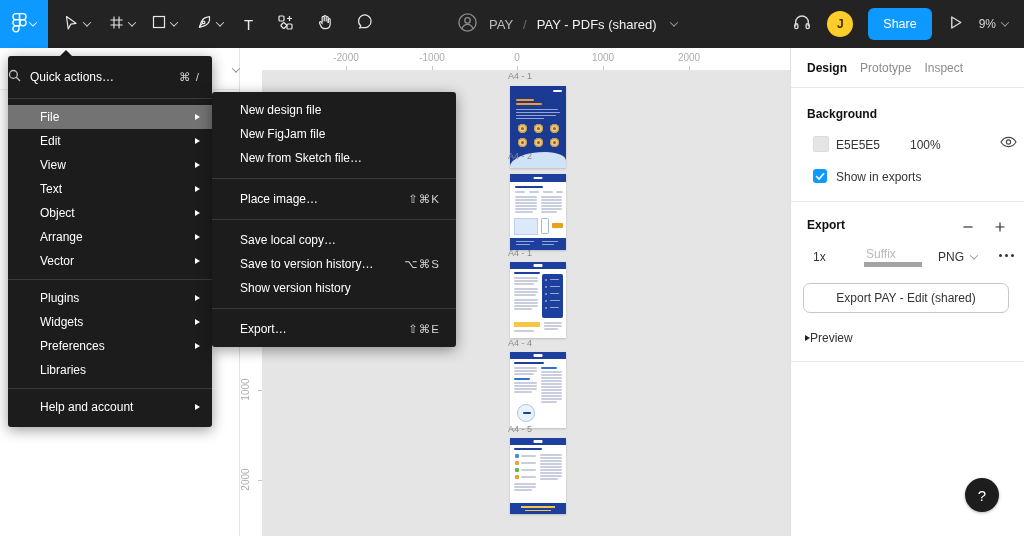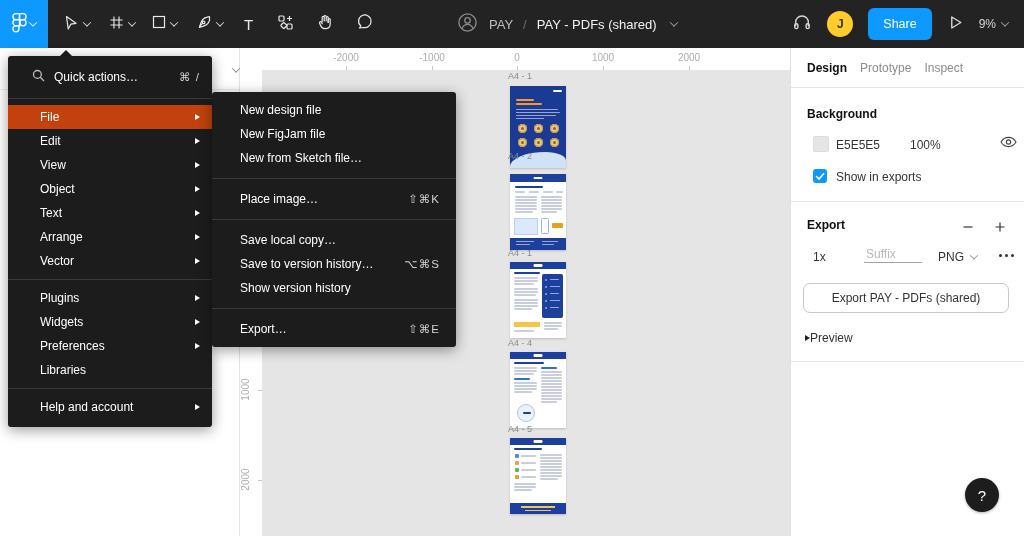--- a/index.html
+++ b/index.html
@@ -73,37 +73,37 @@
   .right-panel { position:absolute; left:790px; top:48px; width:234px; bottom:0; background:#fff; border-left:1px solid #e0e0e0; z-index:2; font-size:12px; color:#333; }
   .rp-tabs { position:absolute; top:0; left:0; right:0; height:40px; display:flex; align-items:center; gap:13px; padding-left:16px; border-bottom:1px solid #e6e6e6; }
   .rp-tab { color:#8c8c8c; cursor:pointer; }
   .rp-tab.active { color:#111; font-weight:700; }
   .rp-h { position:absolute; left:16px; font-weight:700; color:#111; }
   .swatch { position:absolute; left:13px; top:-2px; width:16px; height:16px; background:#e5e5e5; border:1px solid #ddd; border-radius:2px; cursor:pointer; }
   .rp-row { position:absolute; left:0; right:0; height:16px;margin-left:9px; }
   .rp-div { position:absolute; left:0; right:0; height:1px; background:#e8e8e8; }
   .checkbox { position:absolute; left:13px; top:-1px; width:14px; height:14px; background:#0d99ff; border-radius:3px; display:flex; align-items:center; justify-content:center; cursor:pointer; }
   .icon-btn { position:absolute; top:-2px; cursor:pointer; }
-  .suffix-input { position:absolute; left:64px; top:-4px; width:58px; border:none; border-bottom:1px solid #a3a3a3; font-size:12px; font-family:inherit; color:#333; padding:1px 2px; outline:none; }
+  .suffix-input { position:absolute; left:64px; top:-4px; width:58px; border:none; border-bottom:5px solid #a3a3a3; font-size:12px; font-family:inherit; color:#333; padding:1px 2px; outline:none; }
   .suffix-input::placeholder { color:#b8b8b8; }
   .fmt { position:absolute; left:138px; display:flex; align-items:center; gap:7px; cursor:pointer; }
   .fmt .chev { color:#9a9a9a; }
   .dots { position:absolute; left:199px; top:4px; display:flex; gap:3px; cursor:pointer; }
   .dots span { width:3px; height:3px; border-radius:50%; background:#333; }
   .export-btn { position:absolute; left:12px; top:235px; width:206px; height:30px; border:1px solid #c7c7c7; border-radius:7px; background:#fff; font-size:12px; font-family:inherit; color:#333; cursor:pointer; }
   .preview-row { position:absolute; left:14px; top:283px; display:flex; align-items:center; cursor:pointer; }
   .tri-r { width:0; height:0; border-left:5px solid #222; border-top:3.5px solid transparent; border-bottom:3.5px solid transparent; }
   .help-btn { position:absolute; left:965px; top:478px; width:34px; height:34px; border-radius:50%; background:#1d1d1d; color:#fff; font-size:15px; display:flex; align-items:center; justify-content:center; cursor:pointer; z-index:10; box-shadow:0 1px 3px rgba(0,0,0,.3); }
 
   
   .menu { position:absolute; left:8px; top:56px; width:204px; background:#1c1c1c; border-radius:3px; box-shadow:0 3px 14px rgba(0,0,0,.4); z-index:100; padding:6px 0 8px; color:#fff; }
   .menu-notch { position:absolute; left:60px; top:50px; width:0; height:0; border-left:6px solid transparent; border-right:6px solid transparent; border-bottom:6px solid #1c1c1c; z-index:100; }
   .mrow { height:24px; display:flex; align-items:center; padding:0 12px 0 32px; font-size:12px; cursor:pointer; }
-  .mrow.quick { height:30px; padding-left:24px; gap:9px; }
-  .mrow.hl { background:#c2410c;justify-content:space-between; }
+  .mrow.quick { height:30px; padding-left:0; gap:9px; }
+  .mrow.hl { background:#737373;justify-content:space-between; }
   .mdiv { height:1px; background:rgba(255,255,255,.13); margin:6px 0; }
   .sp { flex:1; }
   .short { color:#d2d2d2; font-size:11.5px; letter-spacing:1px; }
   .marrow { width:0; height:0; border-left:5px solid #fff; border-top:3.5px solid transparent; border-bottom:3.5px solid transparent; }
   .submenu { position:absolute; left:212px; top:92px; width:244px; background:#1c1c1c; border-radius:3px; box-shadow:0 3px 14px rgba(0,0,0,.4); z-index:101; padding:6px 0; color:#fff; }
   .submenu .mrow { padding:0 16px 0 28px; }
   .submenu .mdiv { margin:8px 0; }
 </style>
 </head>
 <body>
@@ -424,21 +424,21 @@
         <span>PNG</span>
         <span class="chev"></span>
       </span>
       <span class="dots">
           <span></span>
           <span></span>
           <span></span>
         </span>
     </div>
 
-    <button class="export-btn">Export PAY - PDFs (shared)</button>
+    <button class="export-btn">Export PAY - Edit (shared)</button>
 
     <div class="preview-row">
       <span class="tri-r"></span>
       <span>Preview</span>
     </div>
     <div class="rp-div" style="top:313px"></div>
   </div>
 
   <div class="help-btn">?</div>
 
@@ -463,30 +463,30 @@
         <span>Edit</span>
         <span class="sp"></span>
         <span class="marrow"></span>
       </div>
     <div class="mrow">
         <span>View</span>
         <span class="sp"></span>
         <span class="marrow"></span>
       </div>
     <div class="mrow">
+        <span>Text</span>
+        <span class="sp"></span>
+        <span class="marrow"></span>
+      </div>
+    <div class="mrow">
         <span>Object</span>
         <span class="sp"></span>
         <span class="marrow"></span>
       </div>
     <div class="mrow">
-        <span>Text</span>
-        <span class="sp"></span>
-        <span class="marrow"></span>
-      </div>
-    <div class="mrow">
         <span>Arrange</span>
         <span class="sp"></span>
         <span class="marrow"></span>
       </div>
     <div class="mrow">
         <span>Vector</span>
         <span class="sp"></span>
         <span class="marrow"></span>
       </div>
     <div class="mdiv"></div>

